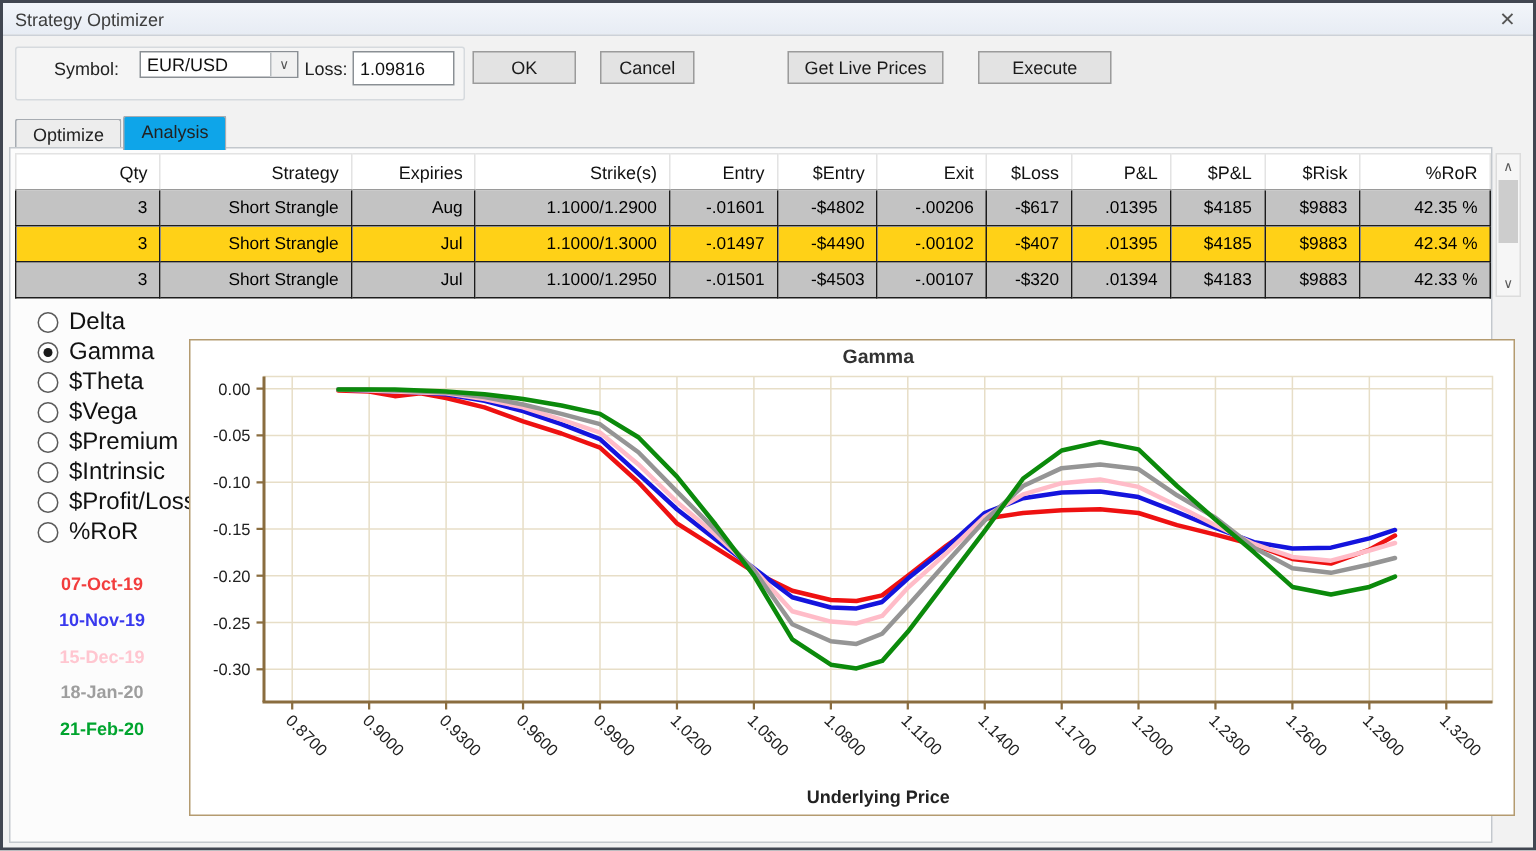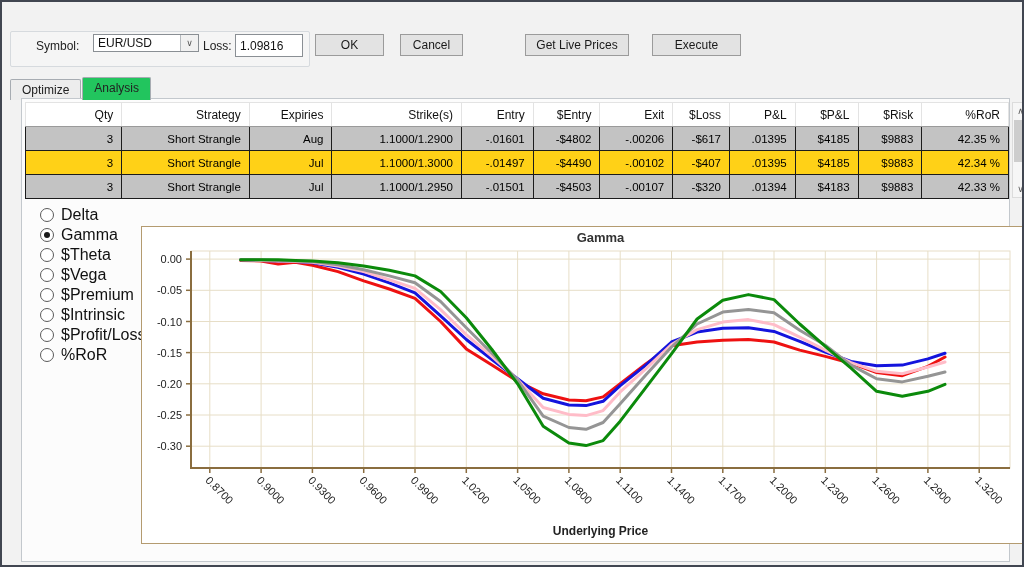--- a/index.html
+++ b/index.html
@@ -10,22 +10,22 @@
   .client{position:absolute;left:0;top:23px;right:0;bottom:0;}
   .group{position:absolute;left:8px;top:6px;width:298px;height:34px;border:1px solid #d6dade;border-radius:2px;background:#f5f5f5;}
   .lbl{position:absolute;font-size:12px;color:#222;}
   .combo{position:absolute;display:flex;align-items:center;background:#fff;border:1px solid #8a8f94;box-sizing:border-box;}
   .combo-text{flex:1;font-size:12px;padding-left:4px;color:#111;}
   .combo-arrow{width:17px;align-self:stretch;border-left:1px solid #b5b9bd;background:#f1f1f1;display:flex;align-items:center;justify-content:center;font-size:9px;color:#555;}
   .tbox{position:absolute;background:#fff;border:1px solid #8a8f94;box-sizing:border-box;font-size:12px;color:#111;padding:0 4px;font-family:"Liberation Sans",sans-serif;}
   .btn{position:absolute;height:22px;background:#e3e3e3;border:1px solid #9b9b9b;font-size:12px;color:#1a1a1a;display:flex;align-items:center;justify-content:center;box-sizing:border-box;}
   .tabstrip{position:absolute;left:8px;top:52px;height:22px;}
   .tab{display:inline-block;padding:3px 11px;font-size:12px;color:#222;background:#ededed;border:1px solid #a7acb2;border-bottom:none;border-radius:2px 2px 0 0;position:relative;top:2px;margin-right:1px;}
-  .tab.active{background:#22c55e;top:0;padding-bottom:5px;z-index:5;}
-  .tabpage{position:absolute;left:19px;top:73px;width:989px;height:464px;background:#fcfcfc;border:1px solid #c3c8cd;box-sizing:border-box;z-index:1;}
+  .tab.active{background:#0ea5e9;top:0;padding-bottom:5px;z-index:5;}
+  .tabpage{position:absolute;left:4px;top:73px;width:989px;height:464px;background:#fcfcfc;border:1px solid #c3c8cd;box-sizing:border-box;z-index:1;}
   
   .grid-wrap{position:absolute;left:3px;top:3px;}
   table.grid{border-collapse:collapse;table-layout:fixed;}
   table.grid th{background:#fff;font-weight:normal;font-size:12px;color:#111;text-align:right;padding:0 8px 0 0;height:23px;border:1px solid #e3e3e3;border-bottom:1px solid #9a9a9a;white-space:nowrap;overflow:hidden;}
   table.grid td{background:#c3c3c3;font-size:11.5px;color:#000;text-align:right;padding:0 8px 0 0;height:23px;border:1px solid #1c1c1c;white-space:nowrap;overflow:hidden;}
   table.grid tr.selected td{background:#ffd117;}
   .scrollbar{position:absolute;top:3px;width:17px;height:96px;background:#f6f6f6;border:1px solid #dcdcdc;box-sizing:border-box;}
   .sb-btn{position:absolute;left:0;width:15px;height:16px;display:flex;align-items:center;justify-content:center;font-size:9px;color:#5a5a5a;}
   .sb-thumb{position:absolute;left:1px;width:13px;background:#cdcdcd;}
   
@@ -38,20 +38,24 @@
   .date-item{position:absolute;width:100%;text-align:center;font-size:12px;font-weight:bold;}
   
   .graph-tabs{position:absolute;left:120px;top:104px;height:22px;z-index:4;}
   .chart-panel{position:absolute;left:119px;top:127px;width:884px;height:318px;background:#fff;border:1px solid #b49b70;box-sizing:border-box;}
   .chart-panel svg{display:block;}
 </style>
 </head>
 <body>
 
 <div class="window">
+  <div class="titlebar">
+    <span class="title-text">Strategy Optimizer</span>
+    <span class="close-btn">✕</span>
+  </div>
   <div class="client">
 
     <div class="group"></div>
     <span class="lbl" style="left:34px;top:14px;">Symbol:</span>
     <div class="combo" style="left:91px;top:9px;width:106px;height:18px;">
       <span class="combo-text">EUR/USD</span>
       <span class="combo-arrow">∨</span>
     </div>
     <span class="lbl" style="left:201px;top:14px;">Loss:</span>
     <input class="tbox" style="left: 233px; top: 9px; width: 68px; height: 23px;" value="1.09816">
@@ -176,20 +180,27 @@
             <span class="radio-label">$Intrinsic</span>
           </div>
           <div class="radio-item">
             <span class="radio-circle"></span>
             <span class="radio-label">$Profit/Loss</span>
           </div>
           <div class="radio-item">
             <span class="radio-circle"></span>
             <span class="radio-label">%RoR</span>
           </div>
+        </div>
+      <div class="date-legend">
+          <div class="date-item" style="top: 283px; color: rgb(242, 61, 61);">07-Oct-19</div>
+          <div class="date-item" style="top: 307px; color: rgb(57, 57, 238);">10-Nov-19</div>
+          <div class="date-item" style="top: 332px; color: rgb(255, 198, 208);">15-Dec-19</div>
+          <div class="date-item" style="top: 355px; color: rgb(158, 158, 158);">18-Jan-20</div>
+          <div class="date-item" style="top: 380px; color: rgb(0, 164, 46);">21-Feb-20</div>
         </div>
 
 
       <div class="chart-panel">
         <svg width="882" height="316" viewBox="0 0 882 316">
             <rect x="49" y="24" width="819" height="217" fill="none" stroke="#e7dec7" stroke-width="1"></rect>
             <line x1="49" y1="32.1" x2="868" y2="32.1" stroke="#e7dec7" stroke-width="1"></line>
             <line x1="44" y1="32.1" x2="49" y2="32.1" stroke="#8a6d3f" stroke-width="1.5"></line>
             <text x="40" y="36.1" text-anchor="end" font-size="11" fill="#222">0.00</text>
             <line x1="49" y1="63.3" x2="868" y2="63.3" stroke="#e7dec7" stroke-width="1"></line>

